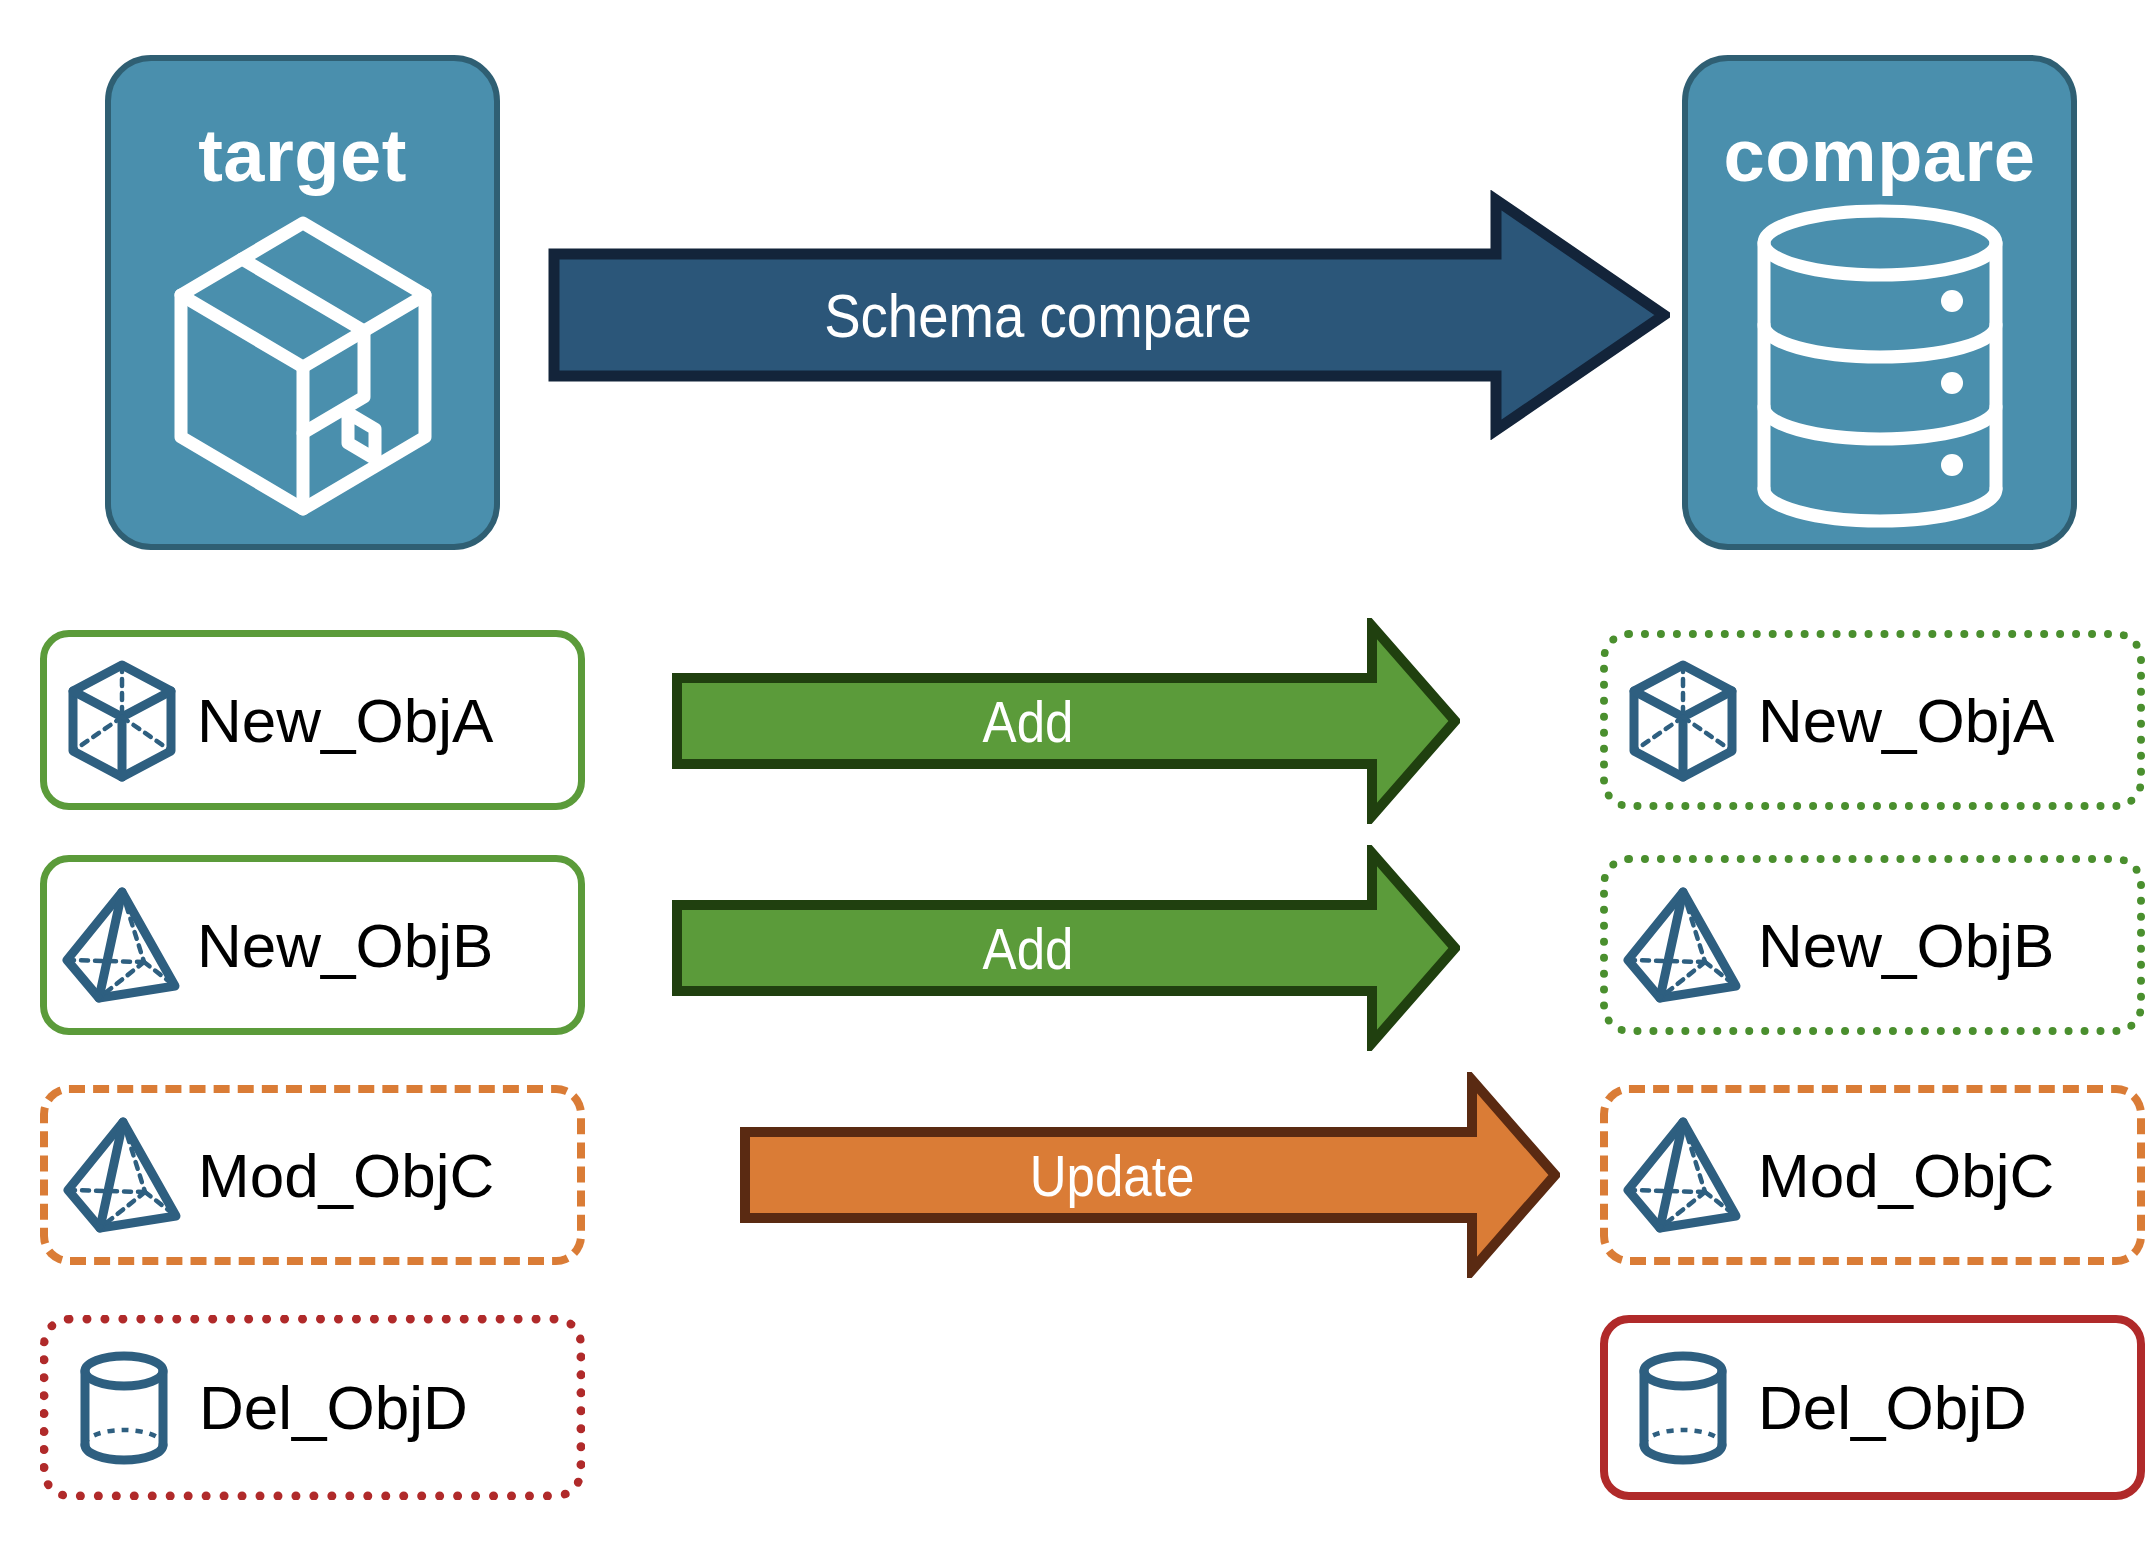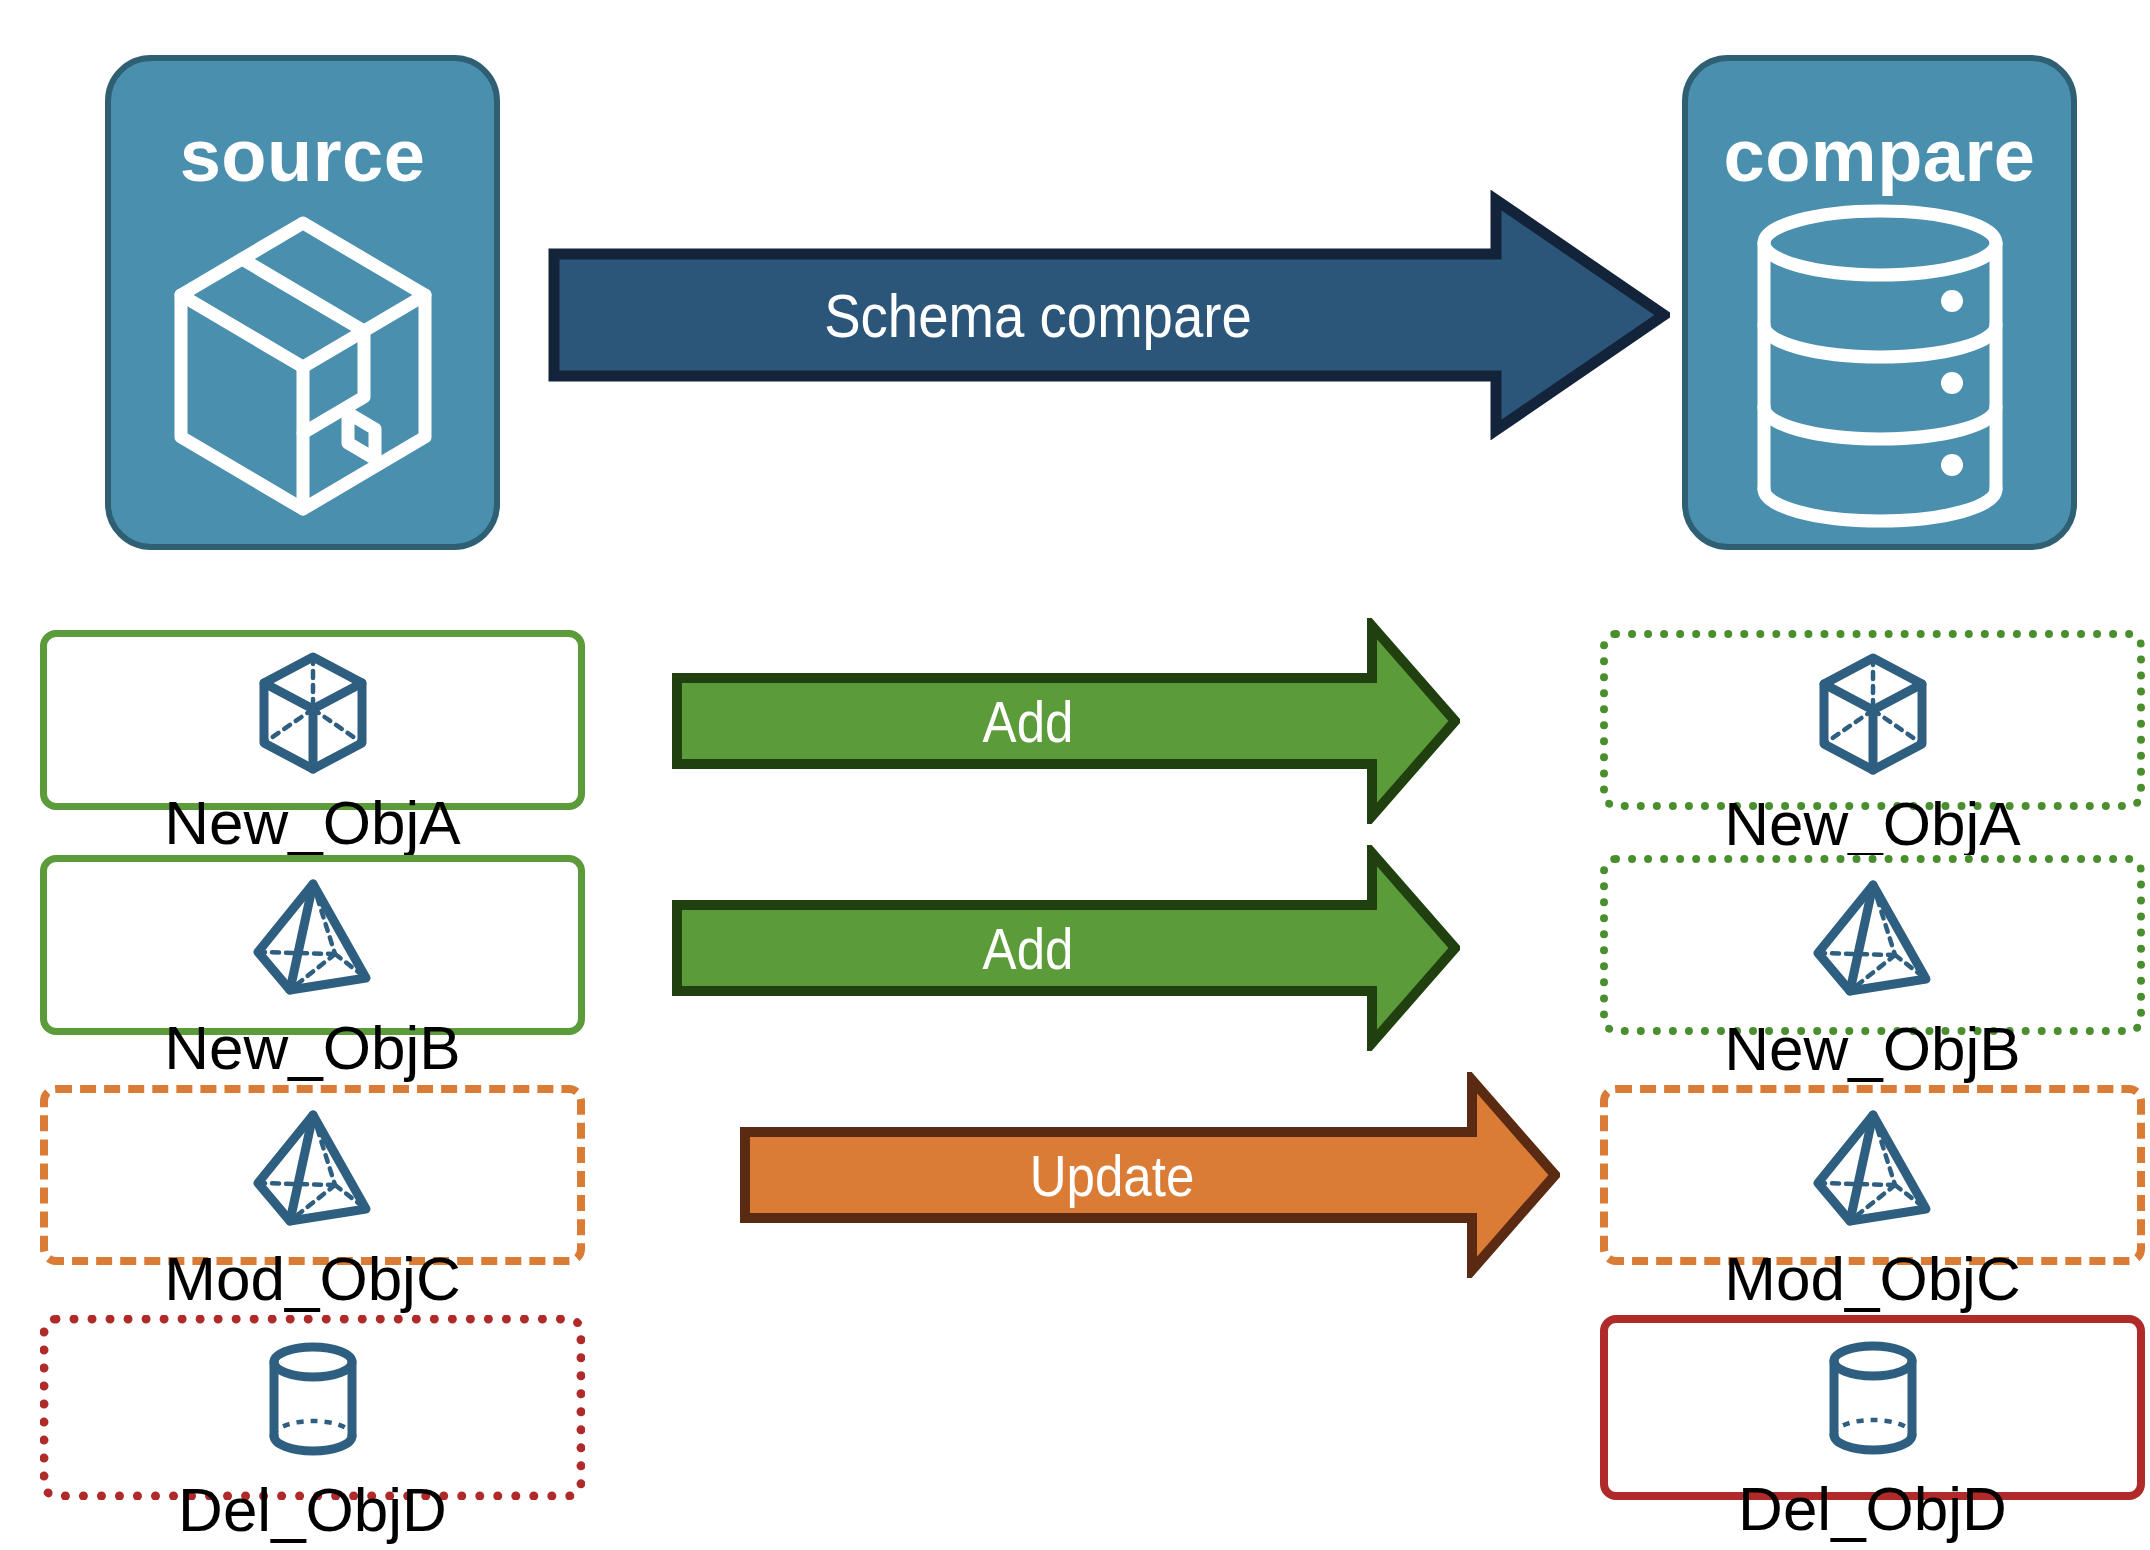--- a/index.html
+++ b/index.html
@@ -9,38 +9,38 @@
 
   .endpoint{position:absolute;border-radius:46px;
             background:#4a8fad;border:6px solid #2f5f73;
             box-sizing:border-box;}
   .endpoint-title{position:absolute;left:0;right:0;top:52px;text-align:center;
                   color:#ffffff;font-weight:bold;font-size:74px;letter-spacing:0.5px;}
   .endpoint-glyph{position:absolute;left:0;right:0;top:140px;
                   display:flex;justify-content:center;}
 
   .obj-box{position:absolute;box-sizing:border-box;background:#ffffff;
-           border-radius:16px;display:flex;align-items:center;flex-direction:column;}
+           border-radius:29px;display:flex;align-items:center;}
   .obj-icon{width:150px;flex:0 0 150px;display:flex;justify-content:center;align-items:center;}
   .obj-label{font-size:62px;color:#000000;white-space:nowrap;}
 
   .arrow-wrap{position:absolute;text-decoration:underline;}
   .arrow-label{position:absolute;color:#ffffff;font-size:58px;
                display:flex;align-items:center;justify-content:center;
                font-family:"Liberation Sans Narrow","Liberation Sans",sans-serif;
                transform:scaleX(0.88);transform-origin:center;}
   .hdr-arrow-label{font-size:62px;}
 </style>
 </head>
 <body>
 
 <div id="stage">
 
   <div class="endpoint" id="src-endpoint" style="left:105px;top:55px;width:395px;height:495px;">
-    <div class="endpoint-title">source</div>
+    <div class="endpoint-title">target</div>
     <div class="endpoint-glyph">
       <svg width="300" height="330" viewBox="0 0 300 330">
         <g fill="none" stroke="#ffffff" stroke-width="13" stroke-linejoin="round" stroke-linecap="round">
           <path d="M150 22 L272 94 L272 236 L150 308 L28 236 L28 94 Z"></path>
           <path d="M28 94 L150 166 L272 94"></path>
           <path d="M150 166 L150 308"></path>
           <path d="M89 58 L211 130"></path>
           <path d="M211 130 L211 196 L150 232"></path>
           <path d="M195 212 L222 228 L222 258 L195 242 Z"></path>
         </g>

